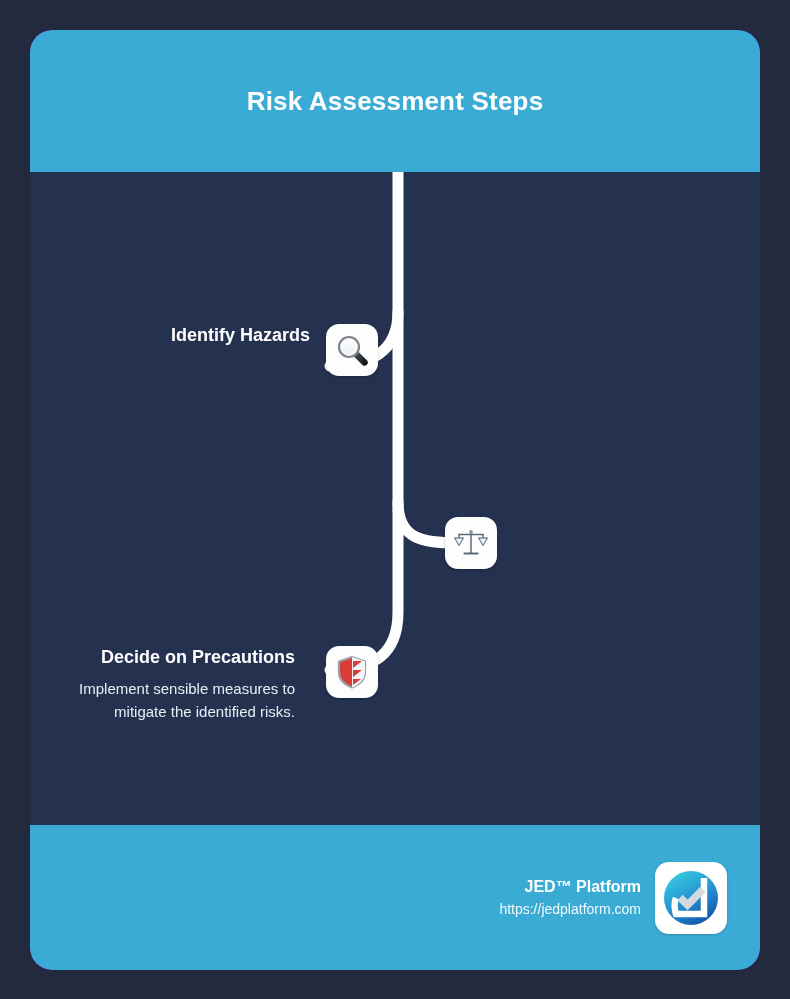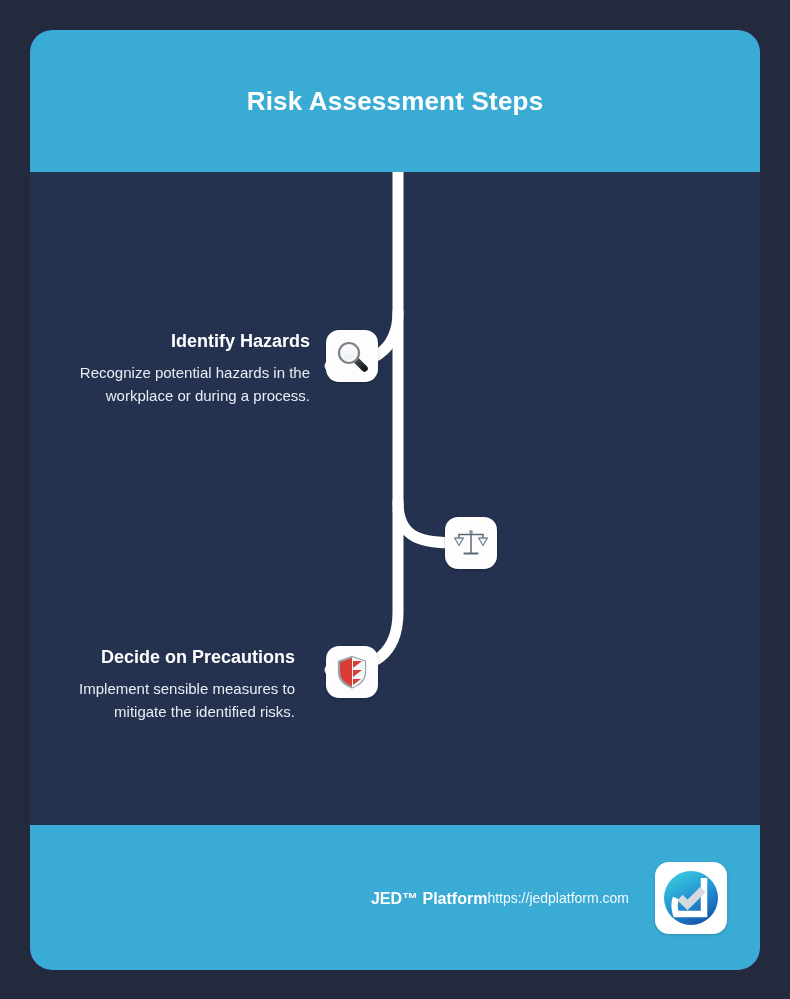--- a/index.html
+++ b/index.html
@@ -102,21 +102,21 @@
     text-align: right;
     margin-right: 16px;
   }
   
   .step-right .step-text {
     align-items: flex-start;
     text-align: left;
     margin-left: 16px;
   }
 
-  #step-1 { left: 18px;  top: 158px; width: 330px; justify-content: flex-end; }
+  #step-1 { left: 18px;  top: 152px; width: 330px; justify-content: flex-end; }
   #step-2 { left: 415px; top: 345px; width: 300px; }
   #step-3 { left: 18px;  top: 474px; width: 330px; justify-content: flex-end; gap: 15px; }
 
   #step-1 .step-text { width: 240px; }
   #step-3 .step-text { width: 248px; }
   #step-2 .step-text { width: 208px; }
 
   .card-footer {
     position: absolute;
     left: 0;
@@ -124,24 +124,24 @@
     width: 730px;
     height: 145px;
     background: #3aabd5;
     border-radius: 0 0 22px 22px;
     display: flex;
     align-items: center;
     justify-content: flex-end;
   }
   .footer-text {
     display: flex;
-    flex-direction: row;
+    flex-direction: column;
     align-items: flex-end;
     text-align: right;
-    margin-right: 26px;
+    margin-right: 14px;
   }
   .footer-brand {
     color: #ffffff;
     font-size: 16px;
     font-weight: bold;
     line-height: 21px;
   }
   .footer-url {
     color: #f2fafd;
     font-size: 14px;
@@ -178,21 +178,20 @@
       <path d="M 368 140 C 368 180, 340 194, 300 194" stroke="#ffffff" stroke-width="11" fill="none" stroke-linecap="round"></path>
 
       <path d="M 368 330 C 368 368, 394 371, 428 371" stroke="#ffffff" stroke-width="11" fill="none" stroke-linecap="round"></path>
 
       <path d="M 368 340 L 368 440 C 368 482, 344 498, 300 498" stroke="#ffffff" stroke-width="11" fill="none" stroke-linecap="round"></path>
     </svg>
 
     <div class="step step-left" id="step-1">
       <div class="step-text">
         <div class="step-heading">Identify Hazards</div>
-        <div class="step-desc">Recognize potential hazards in the workplace or during a process.</div>
       </div>
       <div class="step-icon">
         <svg width="34" height="34" viewBox="0 0 34 34" xmlns="http://www.w3.org/2000/svg">
           <defs>
             <linearGradient id="lensGrad" x1="0" y1="0" x2="0" y2="1">
               <stop offset="0%" stop-color="#ffffff"></stop>
               <stop offset="100%" stop-color="#e8ecef"></stop>
             </linearGradient>
             <linearGradient id="handleGrad" x1="0" y1="0" x2="1" y2="1">
               <stop offset="0%" stop-color="#4a4f55"></stop>

